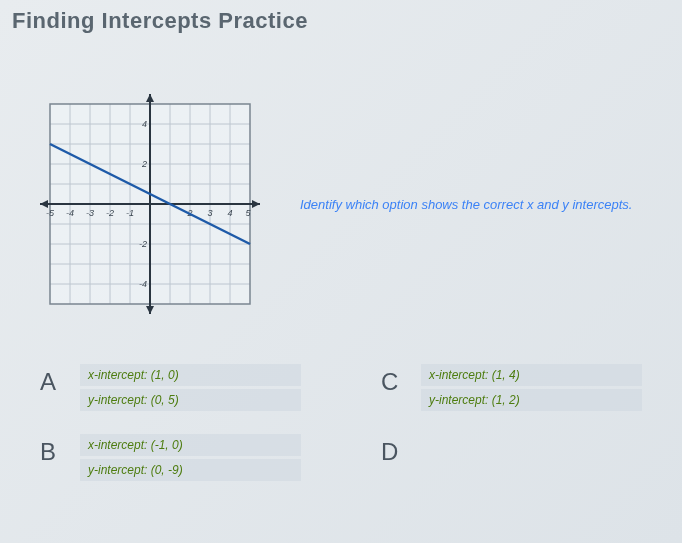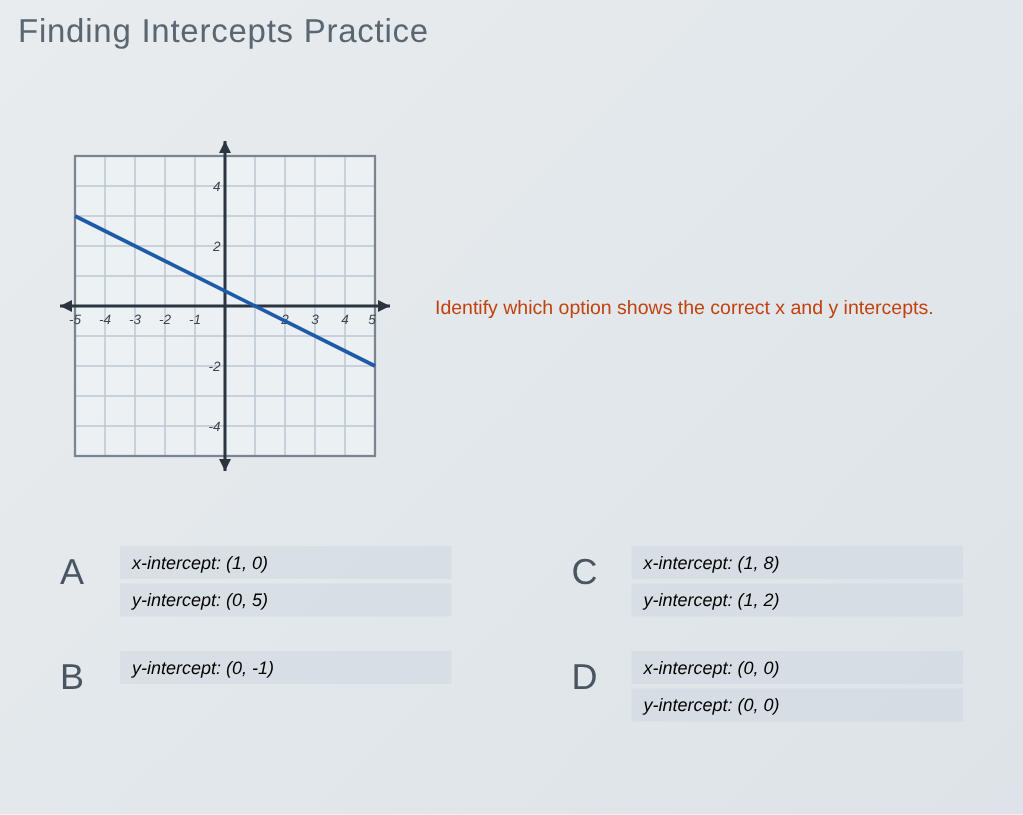--- a/index.html
+++ b/index.html
@@ -8,38 +8,39 @@
       height: 543px;
       background: linear-gradient(135deg, #e8ecef 0%, #dde3e8 100%);
       font-family: Arial, sans-serif;
       position: relative;
       overflow: hidden;
     }
     .page-title {
       font-size: 22px;
       color: #5a6670;
       padding: 8px 12px 0;
-      font-weight: normal;
+      font-weight: bold;
       letter-spacing: 0.5px;
     }
     .content-area {
       display: flex;
       align-items: center;
       padding: 60px 20px 20px 40px;
     }
     .graph-container {
       width: 220px;
       height: 220px;
       position: relative;
       flex-shrink: 0;
     }
     .question-text {
-      margin-left: 30px;
-      color: #c2410c;
+      margin-left: 40px;
+      color: #3b82f6;
       font-size: 13px;
+      font-style: italic;
       filter: blur(0.3px);
     }
     .options-container {
       display: flex;
       justify-content: space-between;
       padding: 30px 40px 0;
       gap: 80px;
     }
     .options-column {
       display: flex;
@@ -60,21 +61,21 @@
       padding-top: 4px;
     }
     .option-content {
       flex: 1;
     }
     .intercept-line {
       background: rgba(200, 210, 220, 0.4);
       padding: 4px 8px;
       margin-bottom: 3px;
       font-size: 12px;
-      color: #000000;
+      color: #4d7c0f;
       font-style: italic;
       filter: blur(0.4px);
     }
   </style>
 </head>
 <body>
 
 <h1 class="page-title">Finding Intercepts Practice</h1>
 
 <div class="content-area">
@@ -142,33 +143,30 @@
     <div class="option">
       <div class="option-letter">A</div>
       <div class="option-content">
         <div class="intercept-line">x-intercept: (1, 0)</div>
         <div class="intercept-line">y-intercept: (0, 5)</div>
       </div>
     </div>
     <div class="option">
       <div class="option-letter">B</div>
       <div class="option-content">
-        <div class="intercept-line">y-intercept: (0, -1)</div>
+        <div class="intercept-line">x-intercept: (-1, 0)</div>
+        <div class="intercept-line">y-intercept: (0, -9)</div>
       </div>
     </div>
   </div>
   <div class="options-column">
     <div class="option">
       <div class="option-letter">C</div>
       <div class="option-content">
-        <div class="intercept-line">x-intercept: (1, 8)</div>
+        <div class="intercept-line">x-intercept: (1, 4)</div>
         <div class="intercept-line">y-intercept: (1, 2)</div>
       </div>
     </div>
     <div class="option">
       <div class="option-letter">D</div>
-      <div class="option-content">
-        <div class="intercept-line">x-intercept: (0, 0)</div>
-        <div class="intercept-line">y-intercept: (0, 0)</div>
-      </div>
     </div>
   </div>
 </div>
 
 </body></html>

